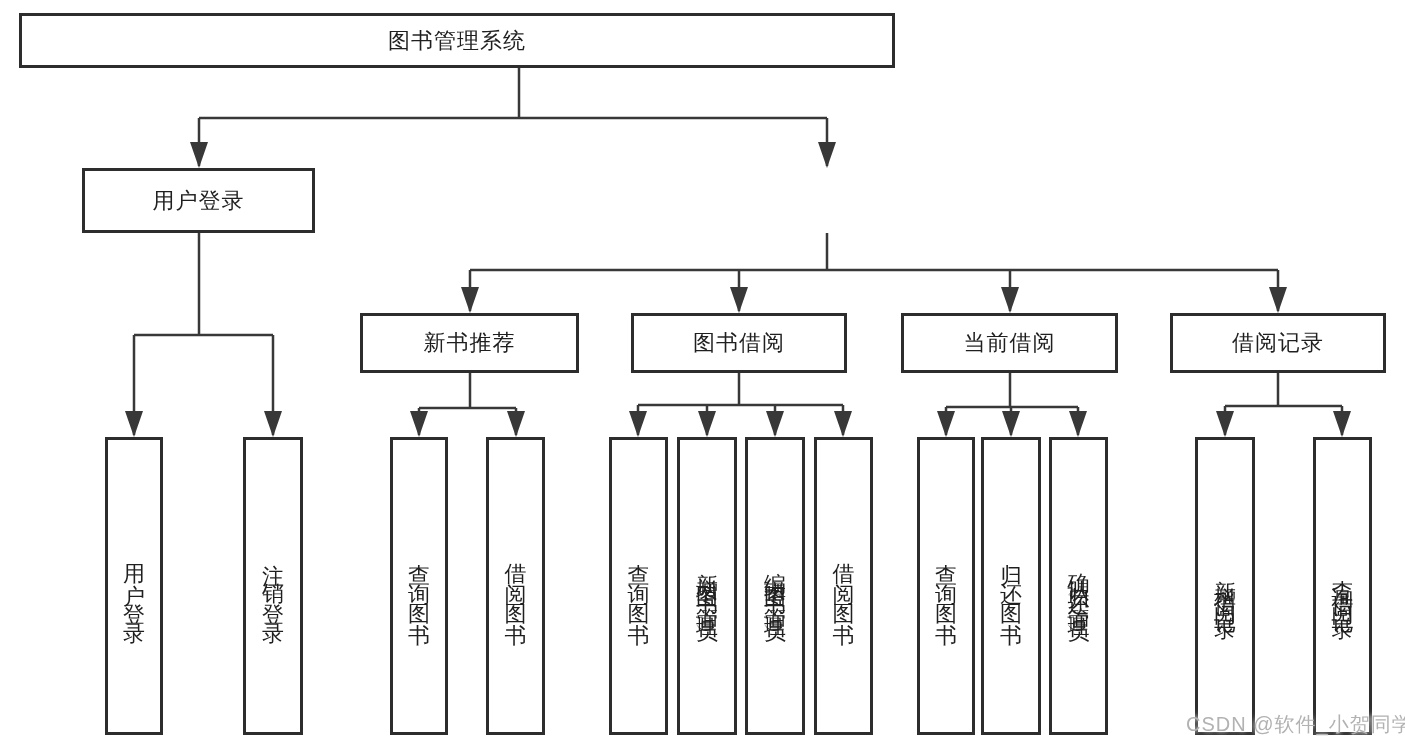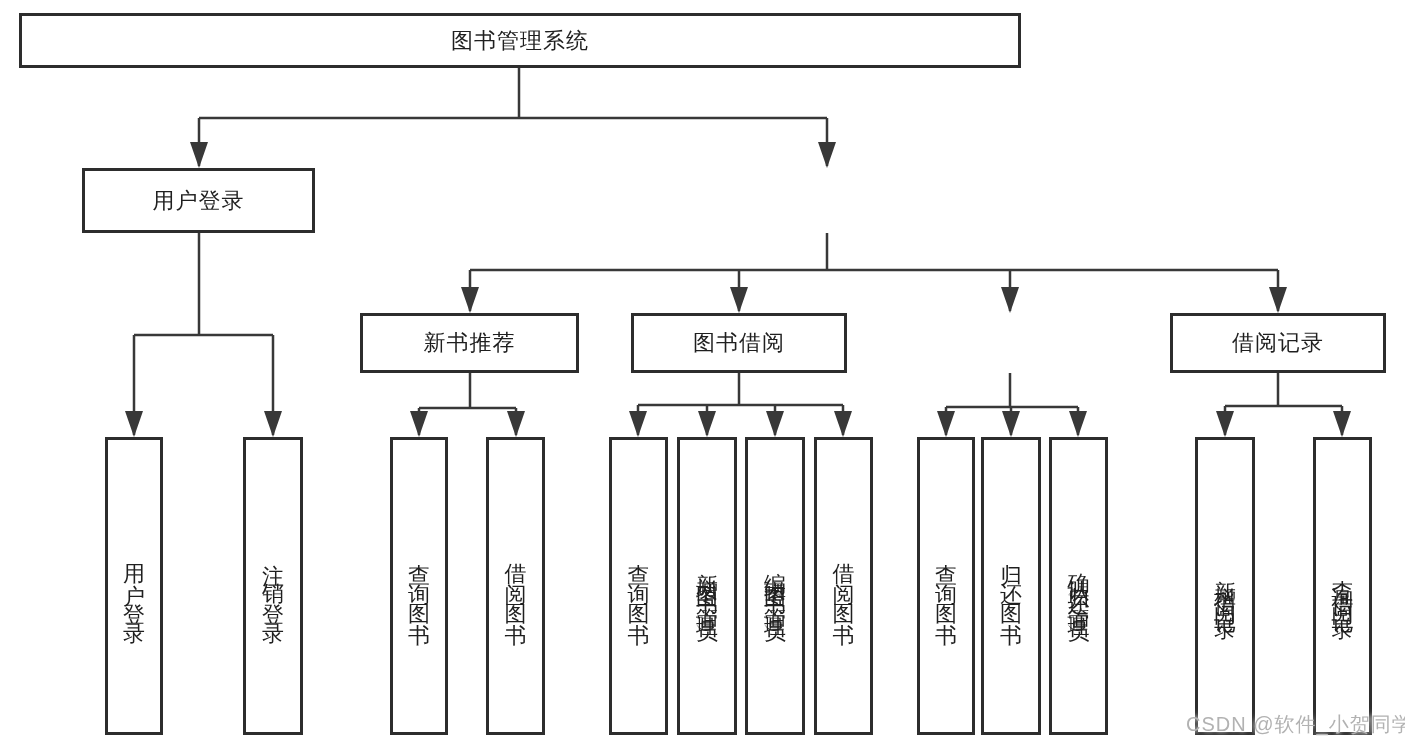--- a/index.html
+++ b/index.html
@@ -88,26 +88,27 @@
       <polygon points="766,411 784,411 775,437"></polygon>
       <polygon points="834,411 852,411 843,437"></polygon>
       <polygon points="937,411 955,411 946,437"></polygon>
       <polygon points="1002,411 1020,411 1011,437"></polygon>
       <polygon points="1069,411 1087,411 1078,437"></polygon>
       <polygon points="1216,411 1234,411 1225,437"></polygon>
       <polygon points="1333,411 1351,411 1342,437"></polygon>
     </g>
   </svg>
 
-  <div class="box" style="left:19px; top:13px; width:1002px; height:55px;">图书管理系统</div>
+  <div class="box" style="left:19px; top:13px; width:876px; height:55px;">图书管理系统</div>
 
   <div class="box" style="left:82px; top:168px; width:233px; height:65px;">用户登录</div>
 
   <div class="box" style="left:360px; top:313px; width:219px; height:60px;">新书推荐</div>
   <div class="box" style="left:631px; top:313px; width:216px; height:60px;">图书借阅</div>
+  <div class="box" style="left:901px; top:313px; width:217px; height:60px;">当前借阅</div>
   <div class="box" style="left:1170px; top:313px; width:216px; height:60px;">借阅记录</div>
 
   <div class="box leaf" style="left:105px; top:437px; width:58px; height:298px;">
     <span class="ls4">用户登录</span>
   </div>
   <div class="box leaf" style="left:243px; top:437px; width:60px; height:298px;">
     <span class="ls4">注销登录</span>
   </div>
 
   <div class="box leaf" style="left:390px; top:437px; width:58px; height:298px;">

